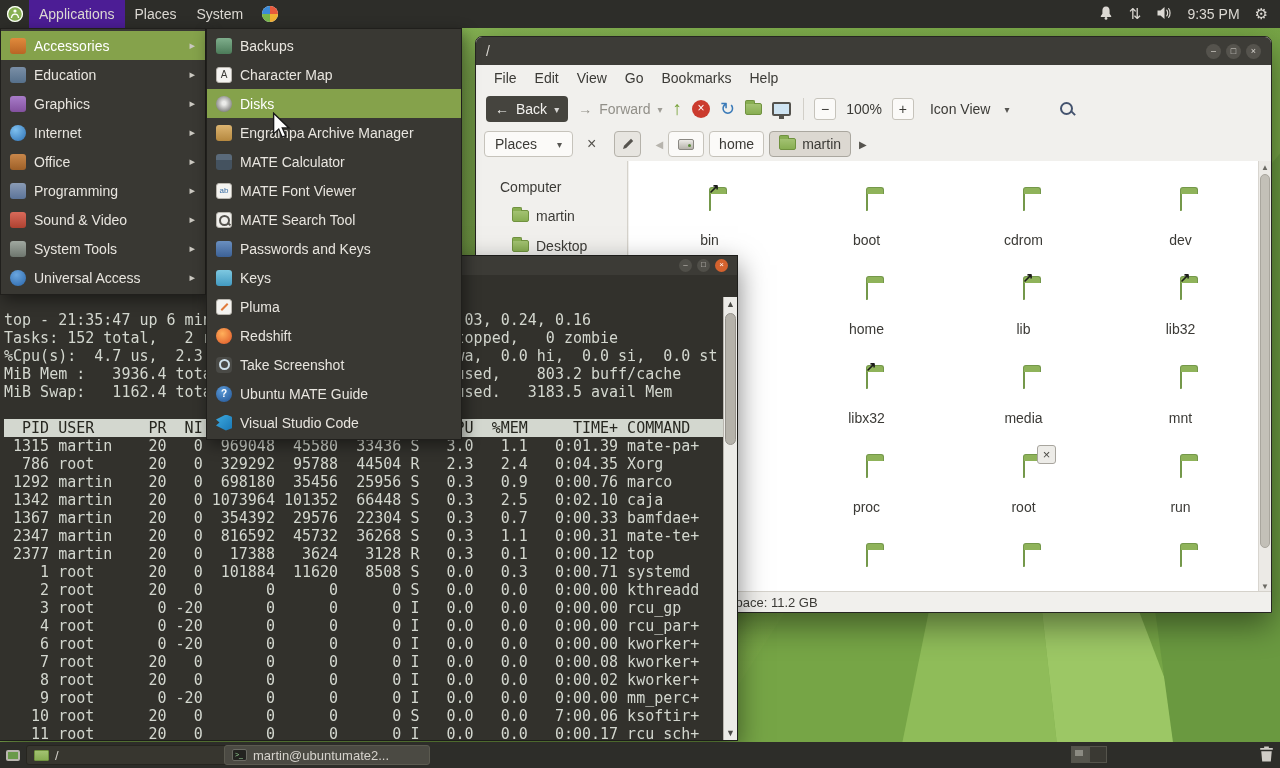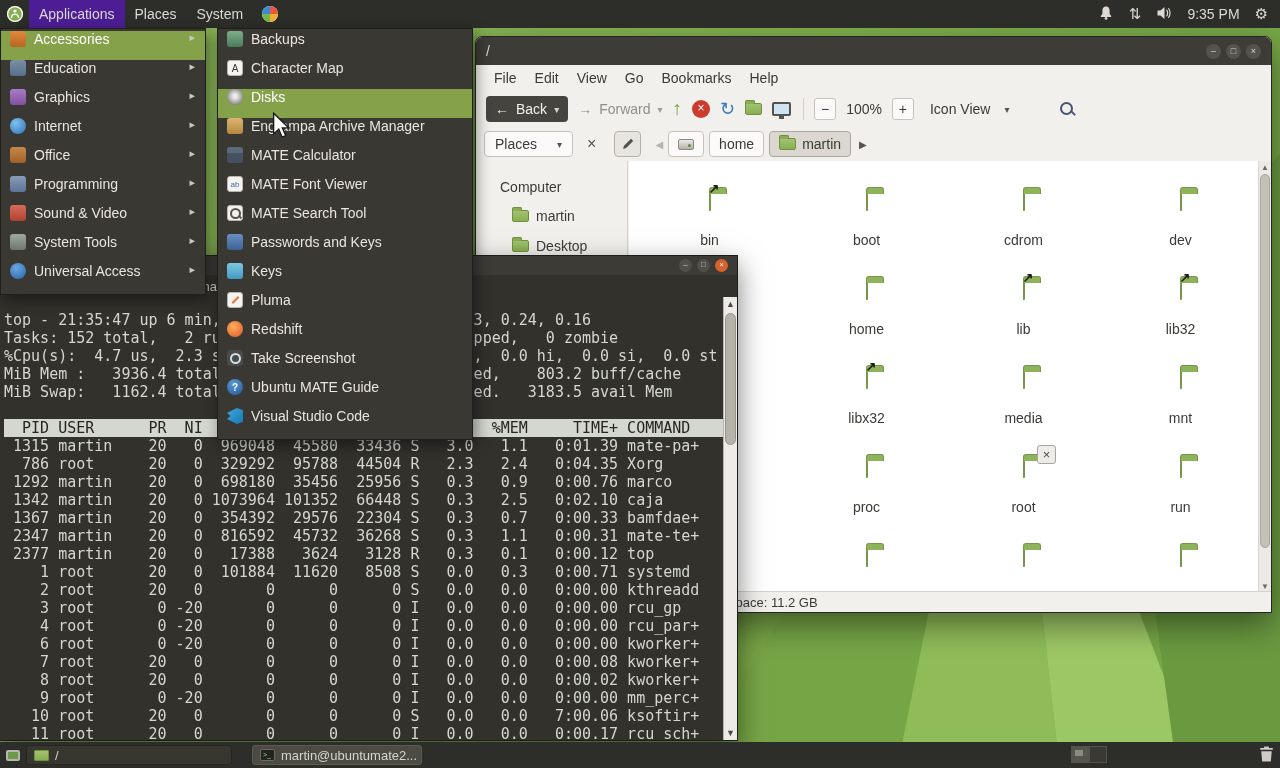--- a/index.html
+++ b/index.html
@@ -28,22 +28,22 @@
   .pmenu{height:28px;display:flex;align-items:center;padding:0 10px;cursor:default}
   .pmenu.open{background:#4c1d95}
   #launcher{margin-left:8px;display:flex}
   #tray{margin-left:auto;display:flex;align-items:center;gap:15px;padding-right:12px}
   #tray .glyph{font-size:15px;color:#dcd9d3}
   #clock{font-size:14px}
 
   
   .dropmenu{position:absolute;top:28px;background:#393833;border:1px solid #201f1c;box-shadow:3px 5px 14px rgba(0,0,0,.45);padding:2px 0;z-index:70}
   #app-menu-cats{left:0;width:206px}
-  #app-menu-sub{left:217px;width:256px}
-  .cat,.mi{height:29px;display:flex;align-items:flex-start;gap:8px;padding:0 10px 0 9px;font-size:14px;color:#e8e5df;cursor:default;white-space:nowrap}
+  #app-menu-sub{left:206px;width:256px}
+  .cat,.mi{height:29px;display:flex;align-items:center;gap:8px;padding:0 10px 0 9px;font-size:14px;color:#e8e5df;cursor:default;white-space:nowrap}
   .cat.selected,.mi.selected{background:#85a24b;color:#fff}
   .cat-arrow{margin-left:auto;font-size:11px;color:#cbc8c1}
   .ic{width:16px;height:16px;border-radius:3px;flex:none;position:relative;display:flex;align-items:center;justify-content:center;font-size:9px;color:#fff}
   .ic-accessories{background:linear-gradient(#e08a3c,#b96524)}
   .ic-education{background:linear-gradient(#7a8fa6,#56708b)}
   .ic-graphics{background:linear-gradient(#a87cc9,#83519f)}
   .ic-internet{background:radial-gradient(circle at 35% 30%,#7ec0ef,#2f72b5);border-radius:50%}
   .ic-office{background:linear-gradient(#c9874a,#9e6028)}
   .ic-programming{background:linear-gradient(#8a9bb5,#5c7499)}
   .ic-sound-video{background:linear-gradient(#d96a5a,#ae4231)}
@@ -135,21 +135,21 @@
   #term-scroll .up{top:2px}#term-scroll .down{bottom:2px}
   #term-scroll .thumb{position:absolute;left:1px;right:1px;top:16px;height:132px;background:#b5b2aa;border:1px solid #96938c;border-radius:6px}
 
   
   #bottom-panel{position:absolute;left:0;top:742px;width:1280px;height:26px;background:#2d2d29;z-index:60}
   #show-desktop{position:absolute;left:3px;top:4px;width:20px;height:18px;display:flex;align-items:center;justify-content:center}
   .sd-icon{width:14px;height:11px;border:2px solid #b9b6af;border-radius:2px;background:#6a9a4a}
   .task-btn{position:absolute;top:3px;height:20px;background:#37362f;border:1px solid #26251f;border-radius:3px;display:flex;align-items:center;gap:6px;padding:0 7px;color:#d6d3cd;font-size:13px;overflow:hidden;white-space:nowrap}
   .task-btn.active{background:#4b4a43;border-color:#5b5a50}
   #task1{left:26px;width:206px}
-  #task2{left:252px;width:170px}
+  #task2{left:224px;width:206px}
   .caja-icon{width:15px;height:11px;flex:none;background:linear-gradient(#a3c272,#88ae52);border:1px solid #70923f;border-radius:1px}
   .terminal-icon{width:15px;height:12px;flex:none;background:#232320;border:1px solid #6a6a63;border-radius:2px;position:relative}
   .terminal-icon::after{content:">_";position:absolute;left:2px;top:1px;font-size:7px;line-height:8px;color:#9ad89a}
   #workspaces{position:absolute;left:1071px;top:4px;display:flex}
   .ws{width:18px;height:17px;background:#3a3933;border:1px solid #55544c}
   .ws.active{background:#56554d}
   .ws.active::after{content:"";display:block;width:8px;height:6px;margin:3px;background:#8c8b82}
   #trash{position:absolute;right:6px;top:3px}
 
   

